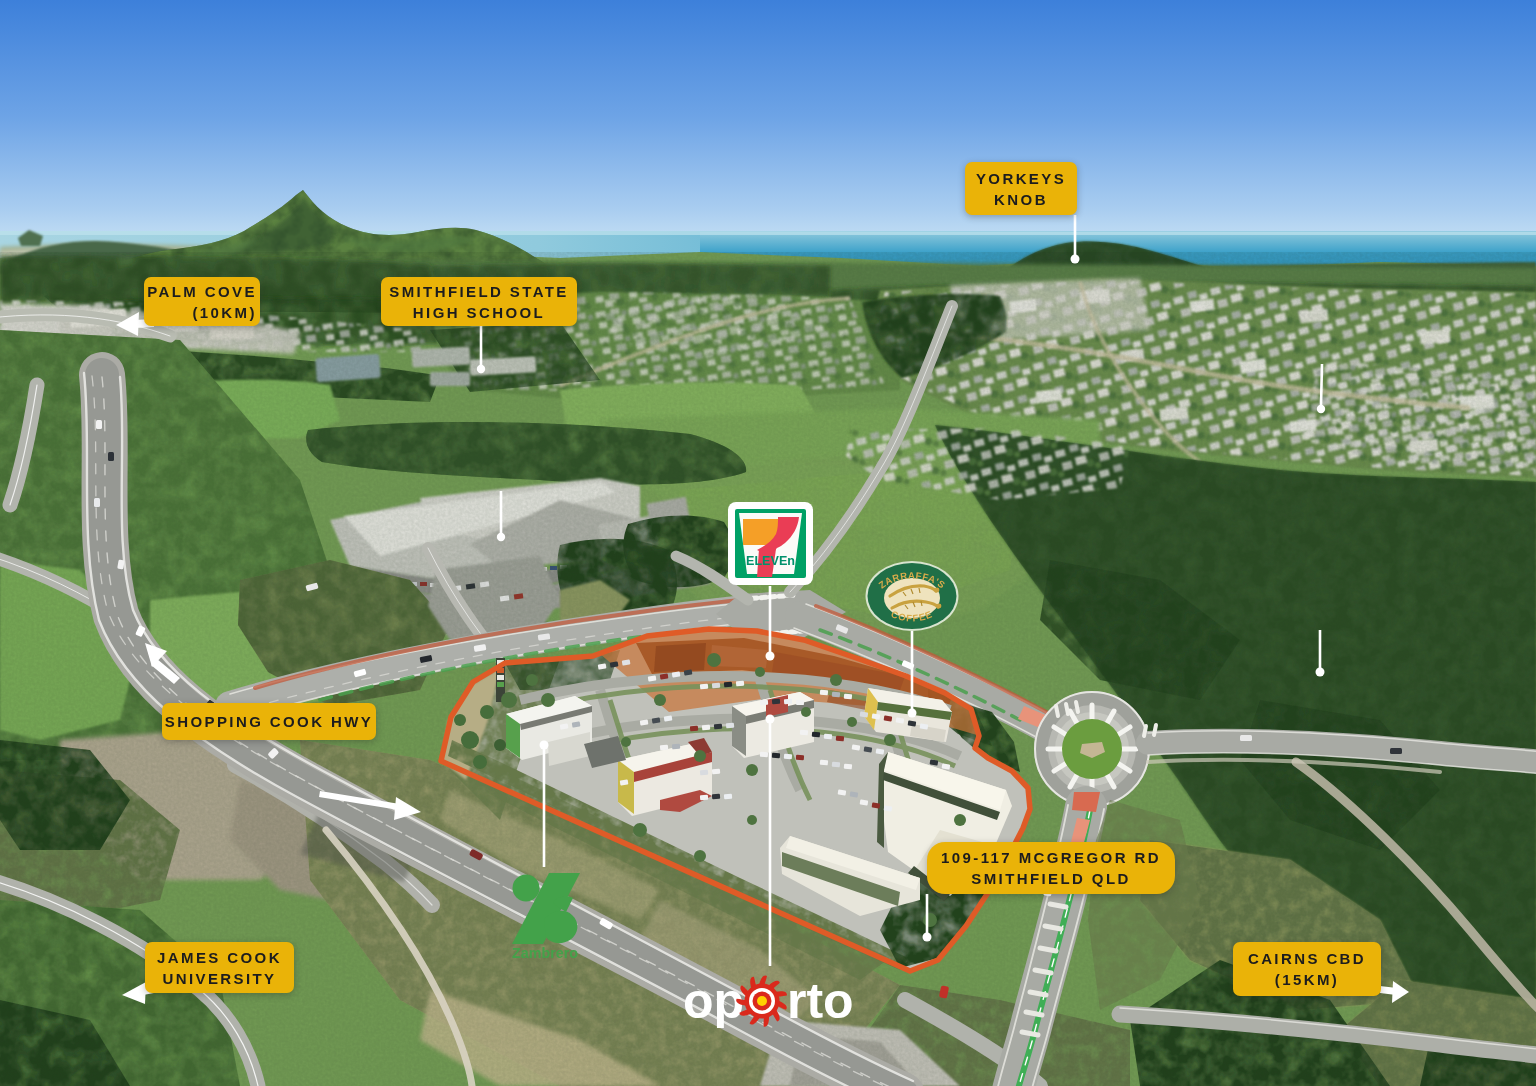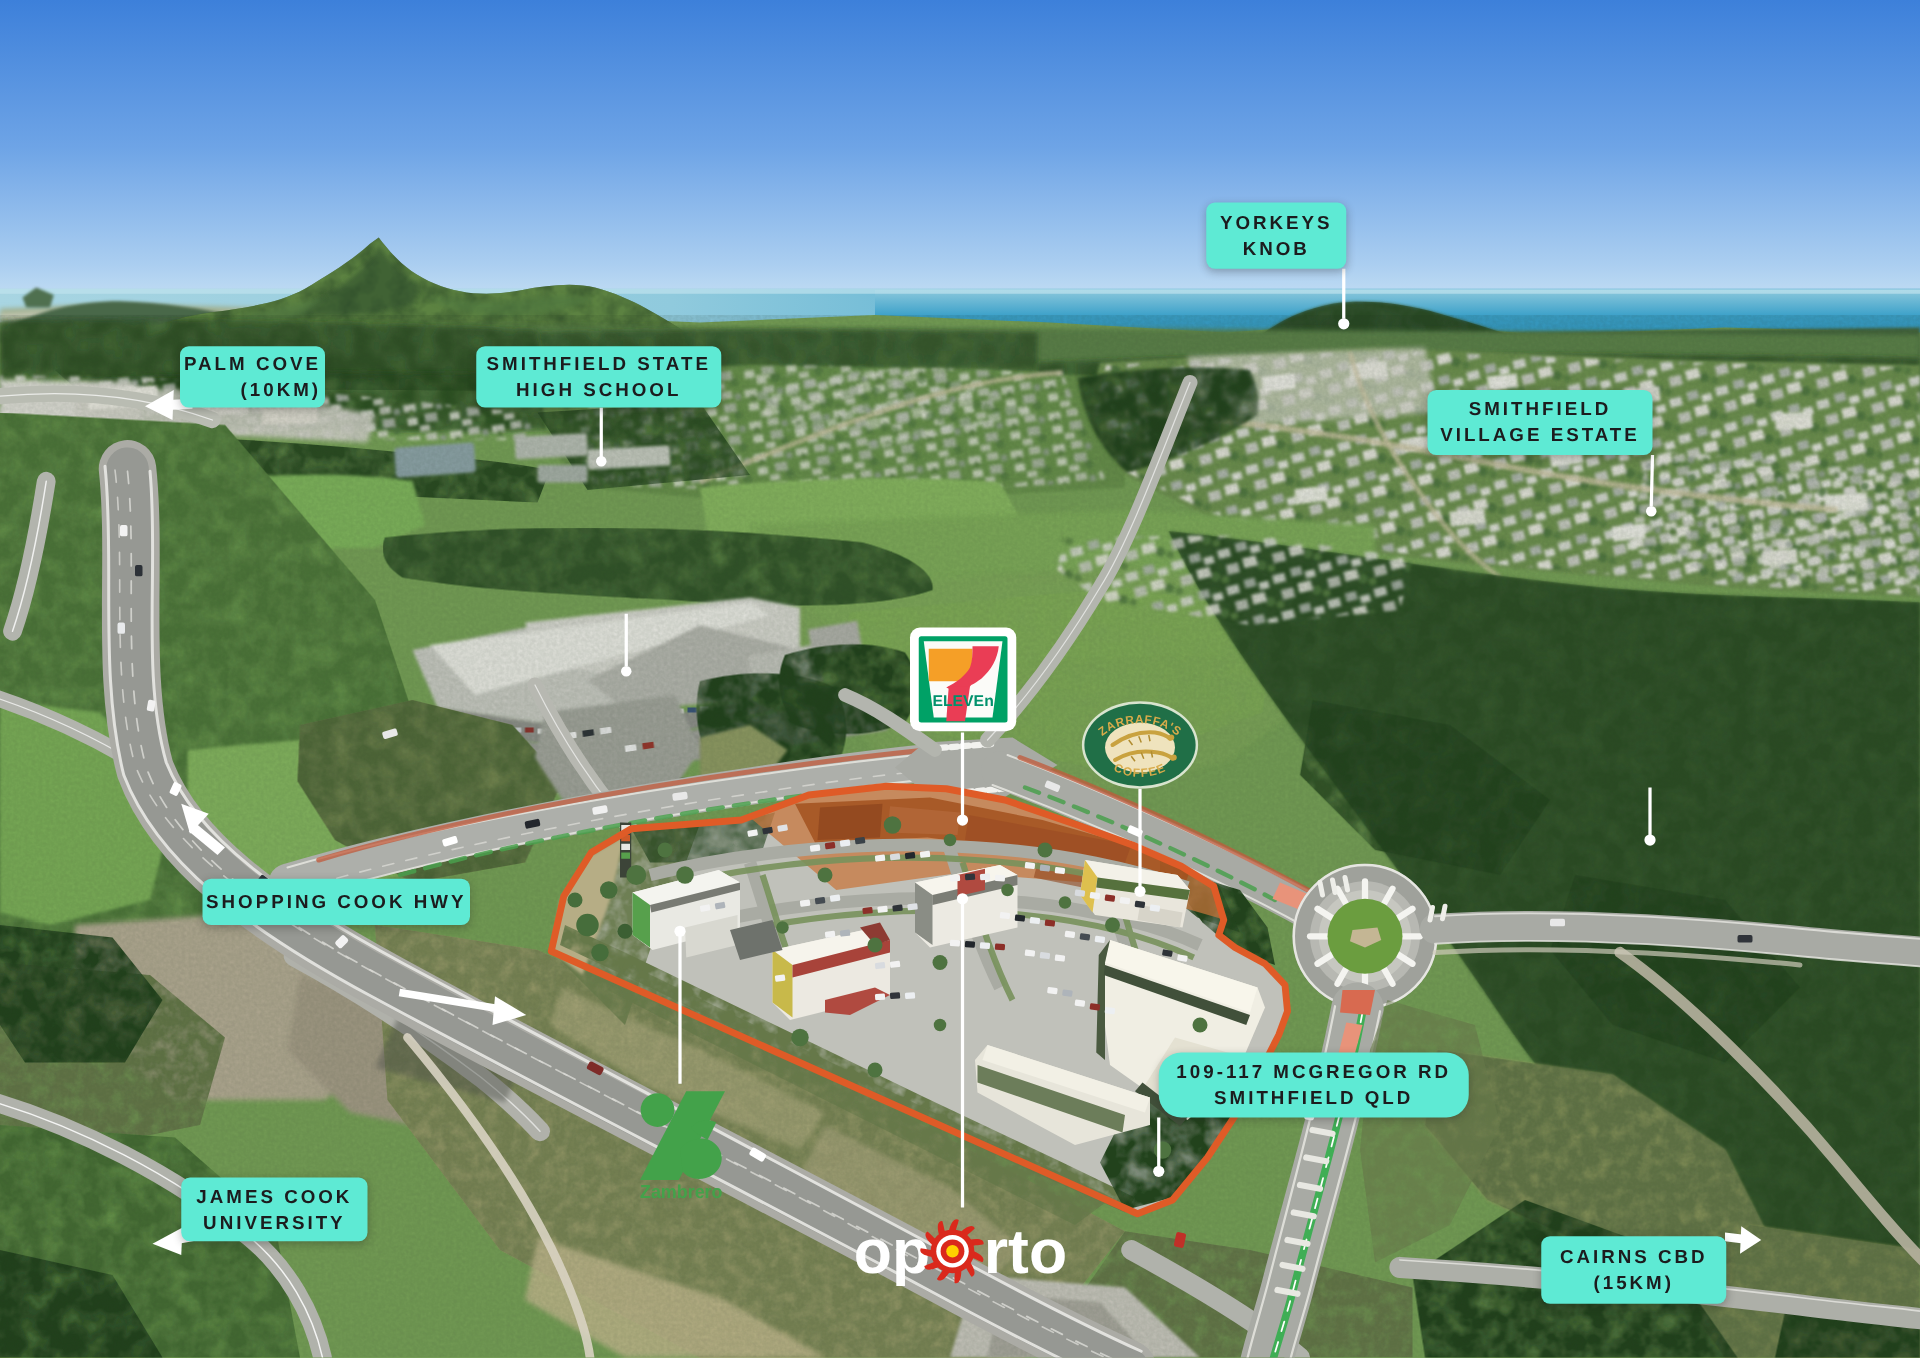--- a/index.html
+++ b/index.html
@@ -1,18 +1,18 @@
 <!DOCTYPE html>
 <html><head>
 <meta charset="utf-8">
 <style>
   html,body{margin:0;padding:0;width:1536px;height:1086px;overflow:hidden;background:#77a057;font-family:"Liberation Sans",sans-serif;}
   #stage{position:relative;width:1536px;height:1086px;}
   svg{position:absolute;left:0;top:0;}
-  .lbl{position:absolute;background:#5eead4;border-radius:7px;color:#1c1c1e;font-weight:bold;
+  .lbl{position:absolute;background:#eab308;border-radius:7px;color:#1c1c1e;font-weight:bold;
        display:flex;align-items:center;justify-content:center;text-align:center;
        letter-spacing:2.4px;font-size:15px;line-height:21px;box-shadow:0 2px 7px rgba(30,30,30,.3);z-index:30;}
 </style>
 </head>
 <body>
 <div id="stage">
 <svg id="base" width="1536" height="1086" viewBox="0 0 1536 1086">
 <defs>
   <linearGradient id="sky" x1="0" y1="0" x2="0" y2="1">
     <stop offset="0" stop-color="#3d80da"></stop>
@@ -740,24 +740,23 @@
 <circle cx="762" cy="1001" r="5" fill="#ffd100"></circle>
 </g>
 </svg>
 
 <div class="lbl" style="left:144px;top:277px;width:116px;height:49px;text-align:right;">PALM COVE<br>(10KM)</div>
 
 <div class="lbl" style="left:381px;top:277px;width:196px;height:49px;">SMITHFIELD STATE<br>HIGH SCHOOL</div>
 
 <div class="lbl" style="left:965px;top:162px;width:112px;height:53px;">YORKEYS<br>KNOB</div>
 
-<div class="lbl" style="left:1142px;top:312px;width:180px;height:52px;">SMITHFIELD<br>VILLAGE ESTATE</div>
 
 
 
 <div class="lbl" style="left:162px;top:703px;width:214px;height:37px;">SHOPPING COOK HWY</div>
 
 <div class="lbl" style="left:927px;top:842px;width:248px;height:52px;border-radius:18px;">109-117 MCGREGOR RD<br>SMITHFIELD QLD</div>
 
 <div class="lbl" style="left:145px;top:942px;width:149px;height:51px;">JAMES COOK<br>UNIVERSITY</div>
 
-<div class="lbl" style="left:1233px;top:989px;width:148px;height:54px;">CAIRNS CBD<br>(15KM)</div>
+<div class="lbl" style="left:1233px;top:942px;width:148px;height:54px;">CAIRNS CBD<br>(15KM)</div>
 </div>
 
 </body></html>

